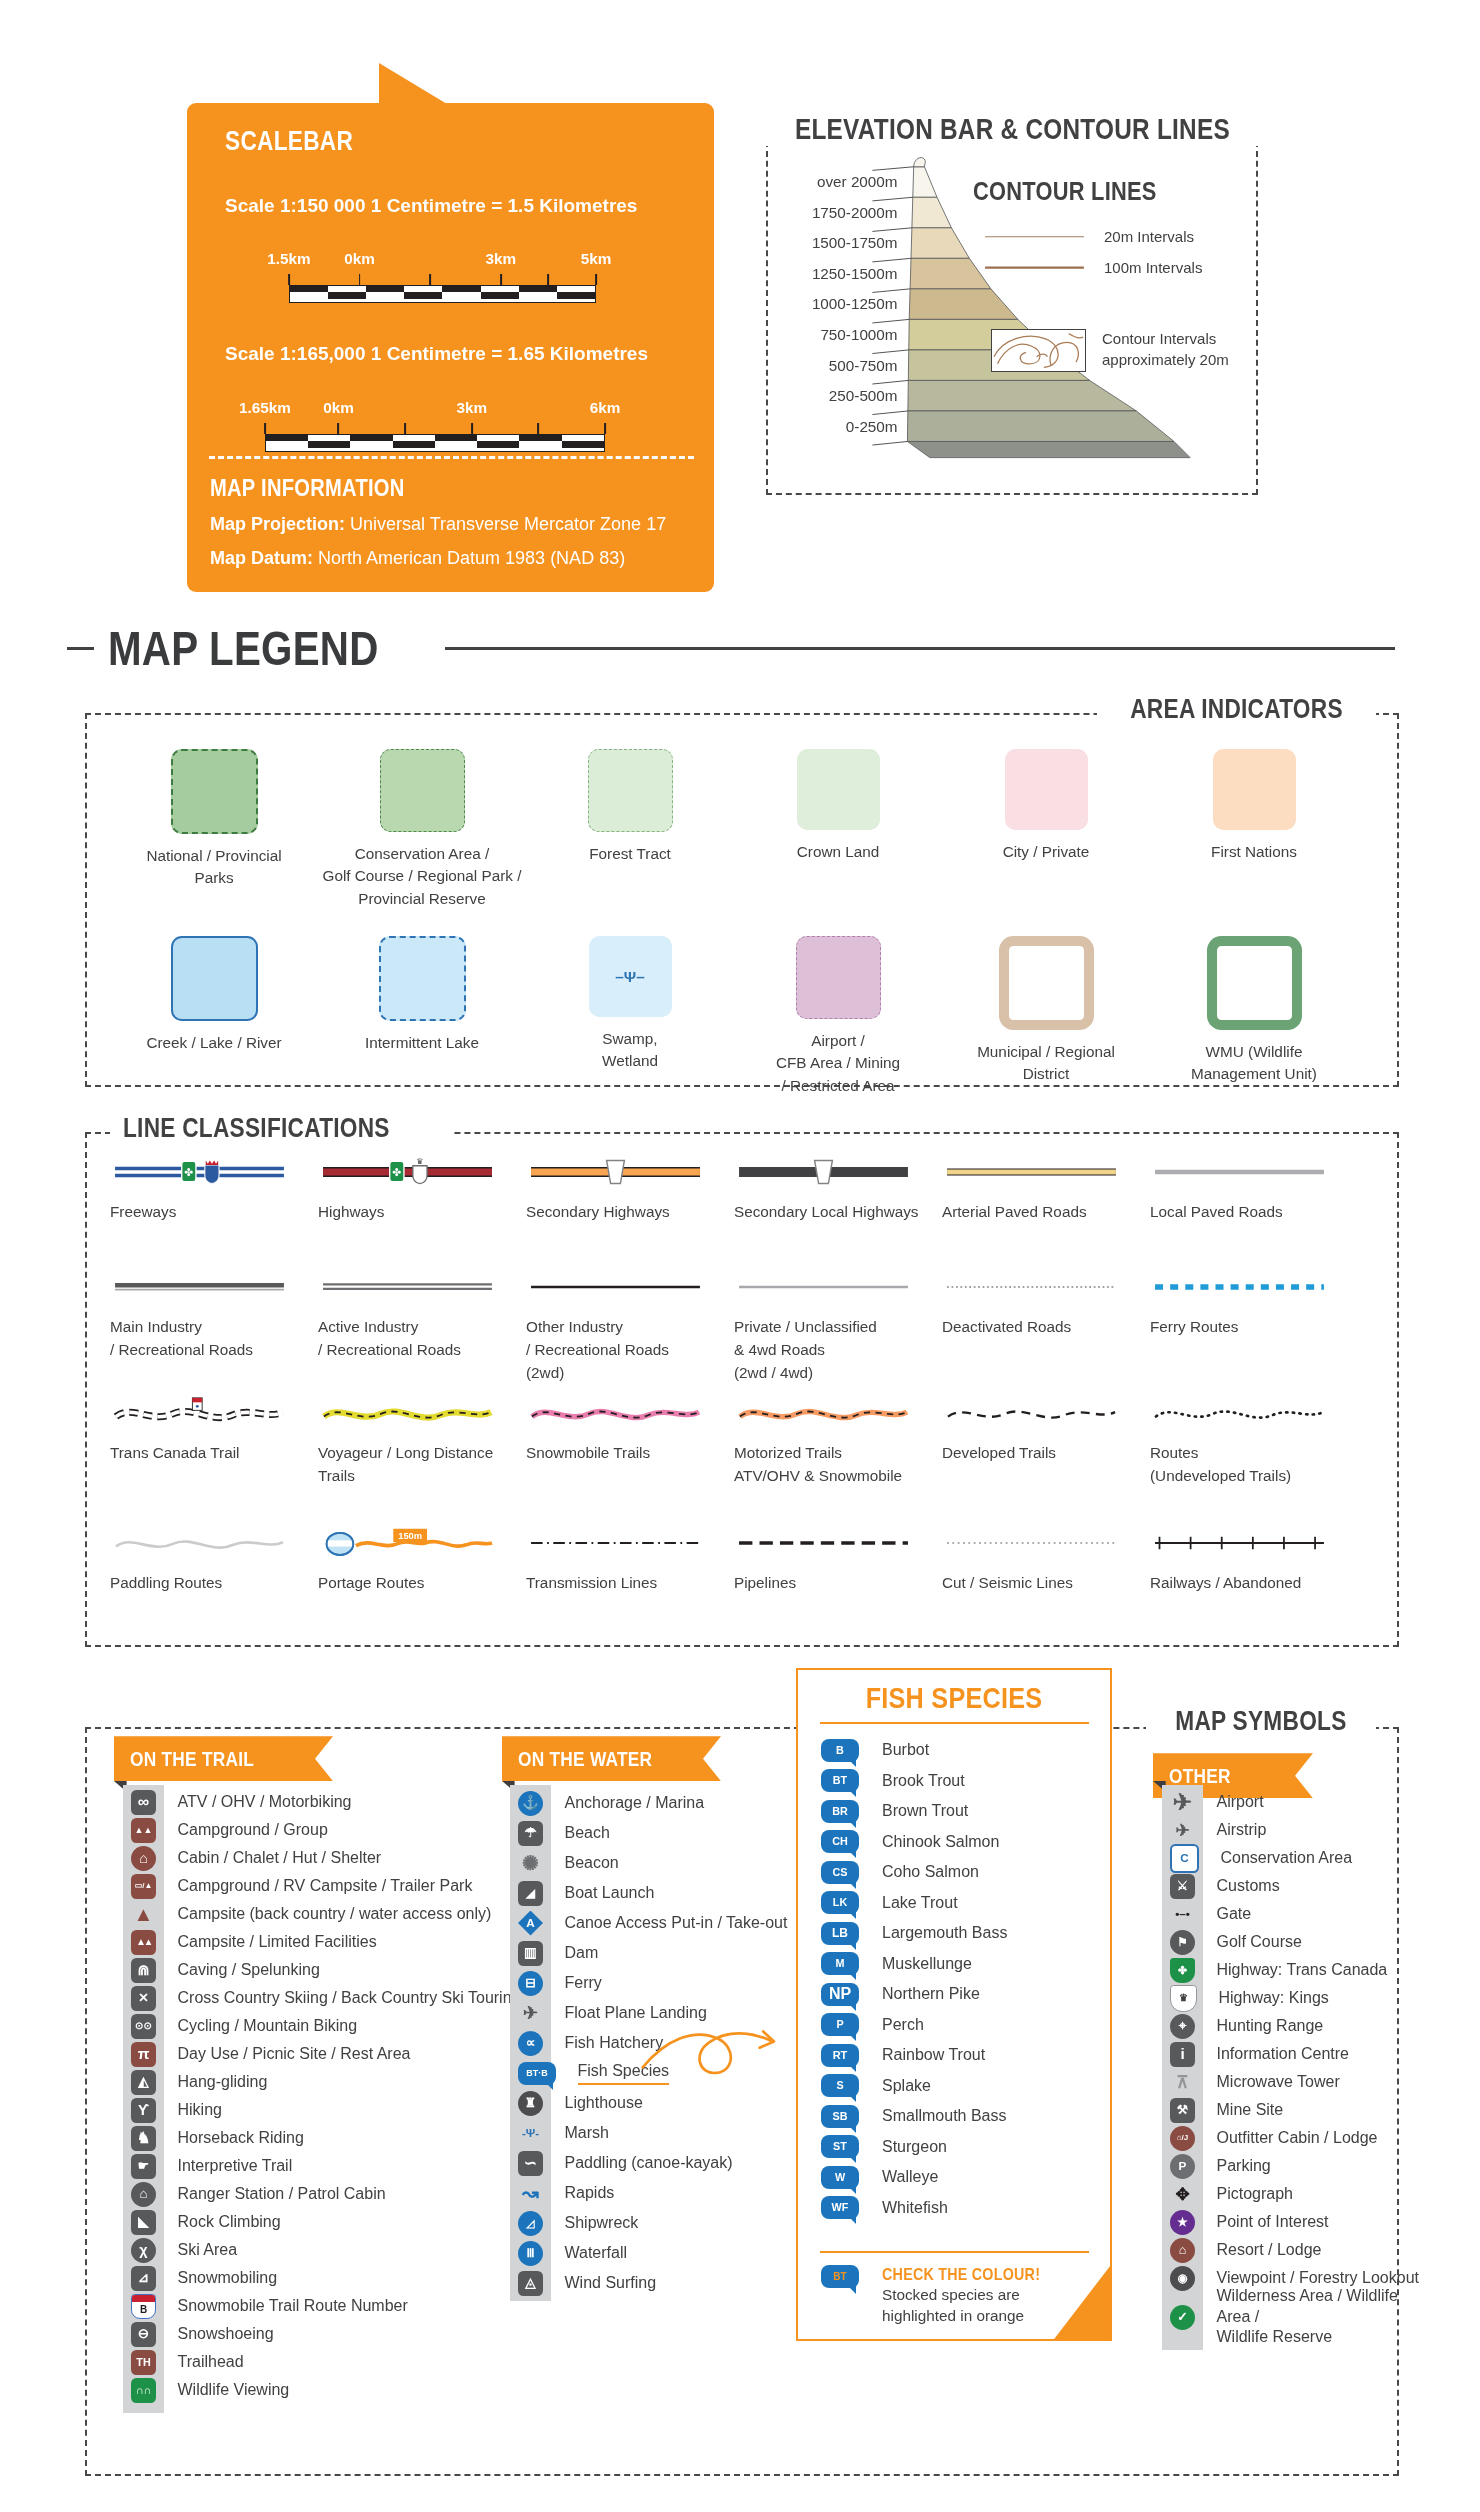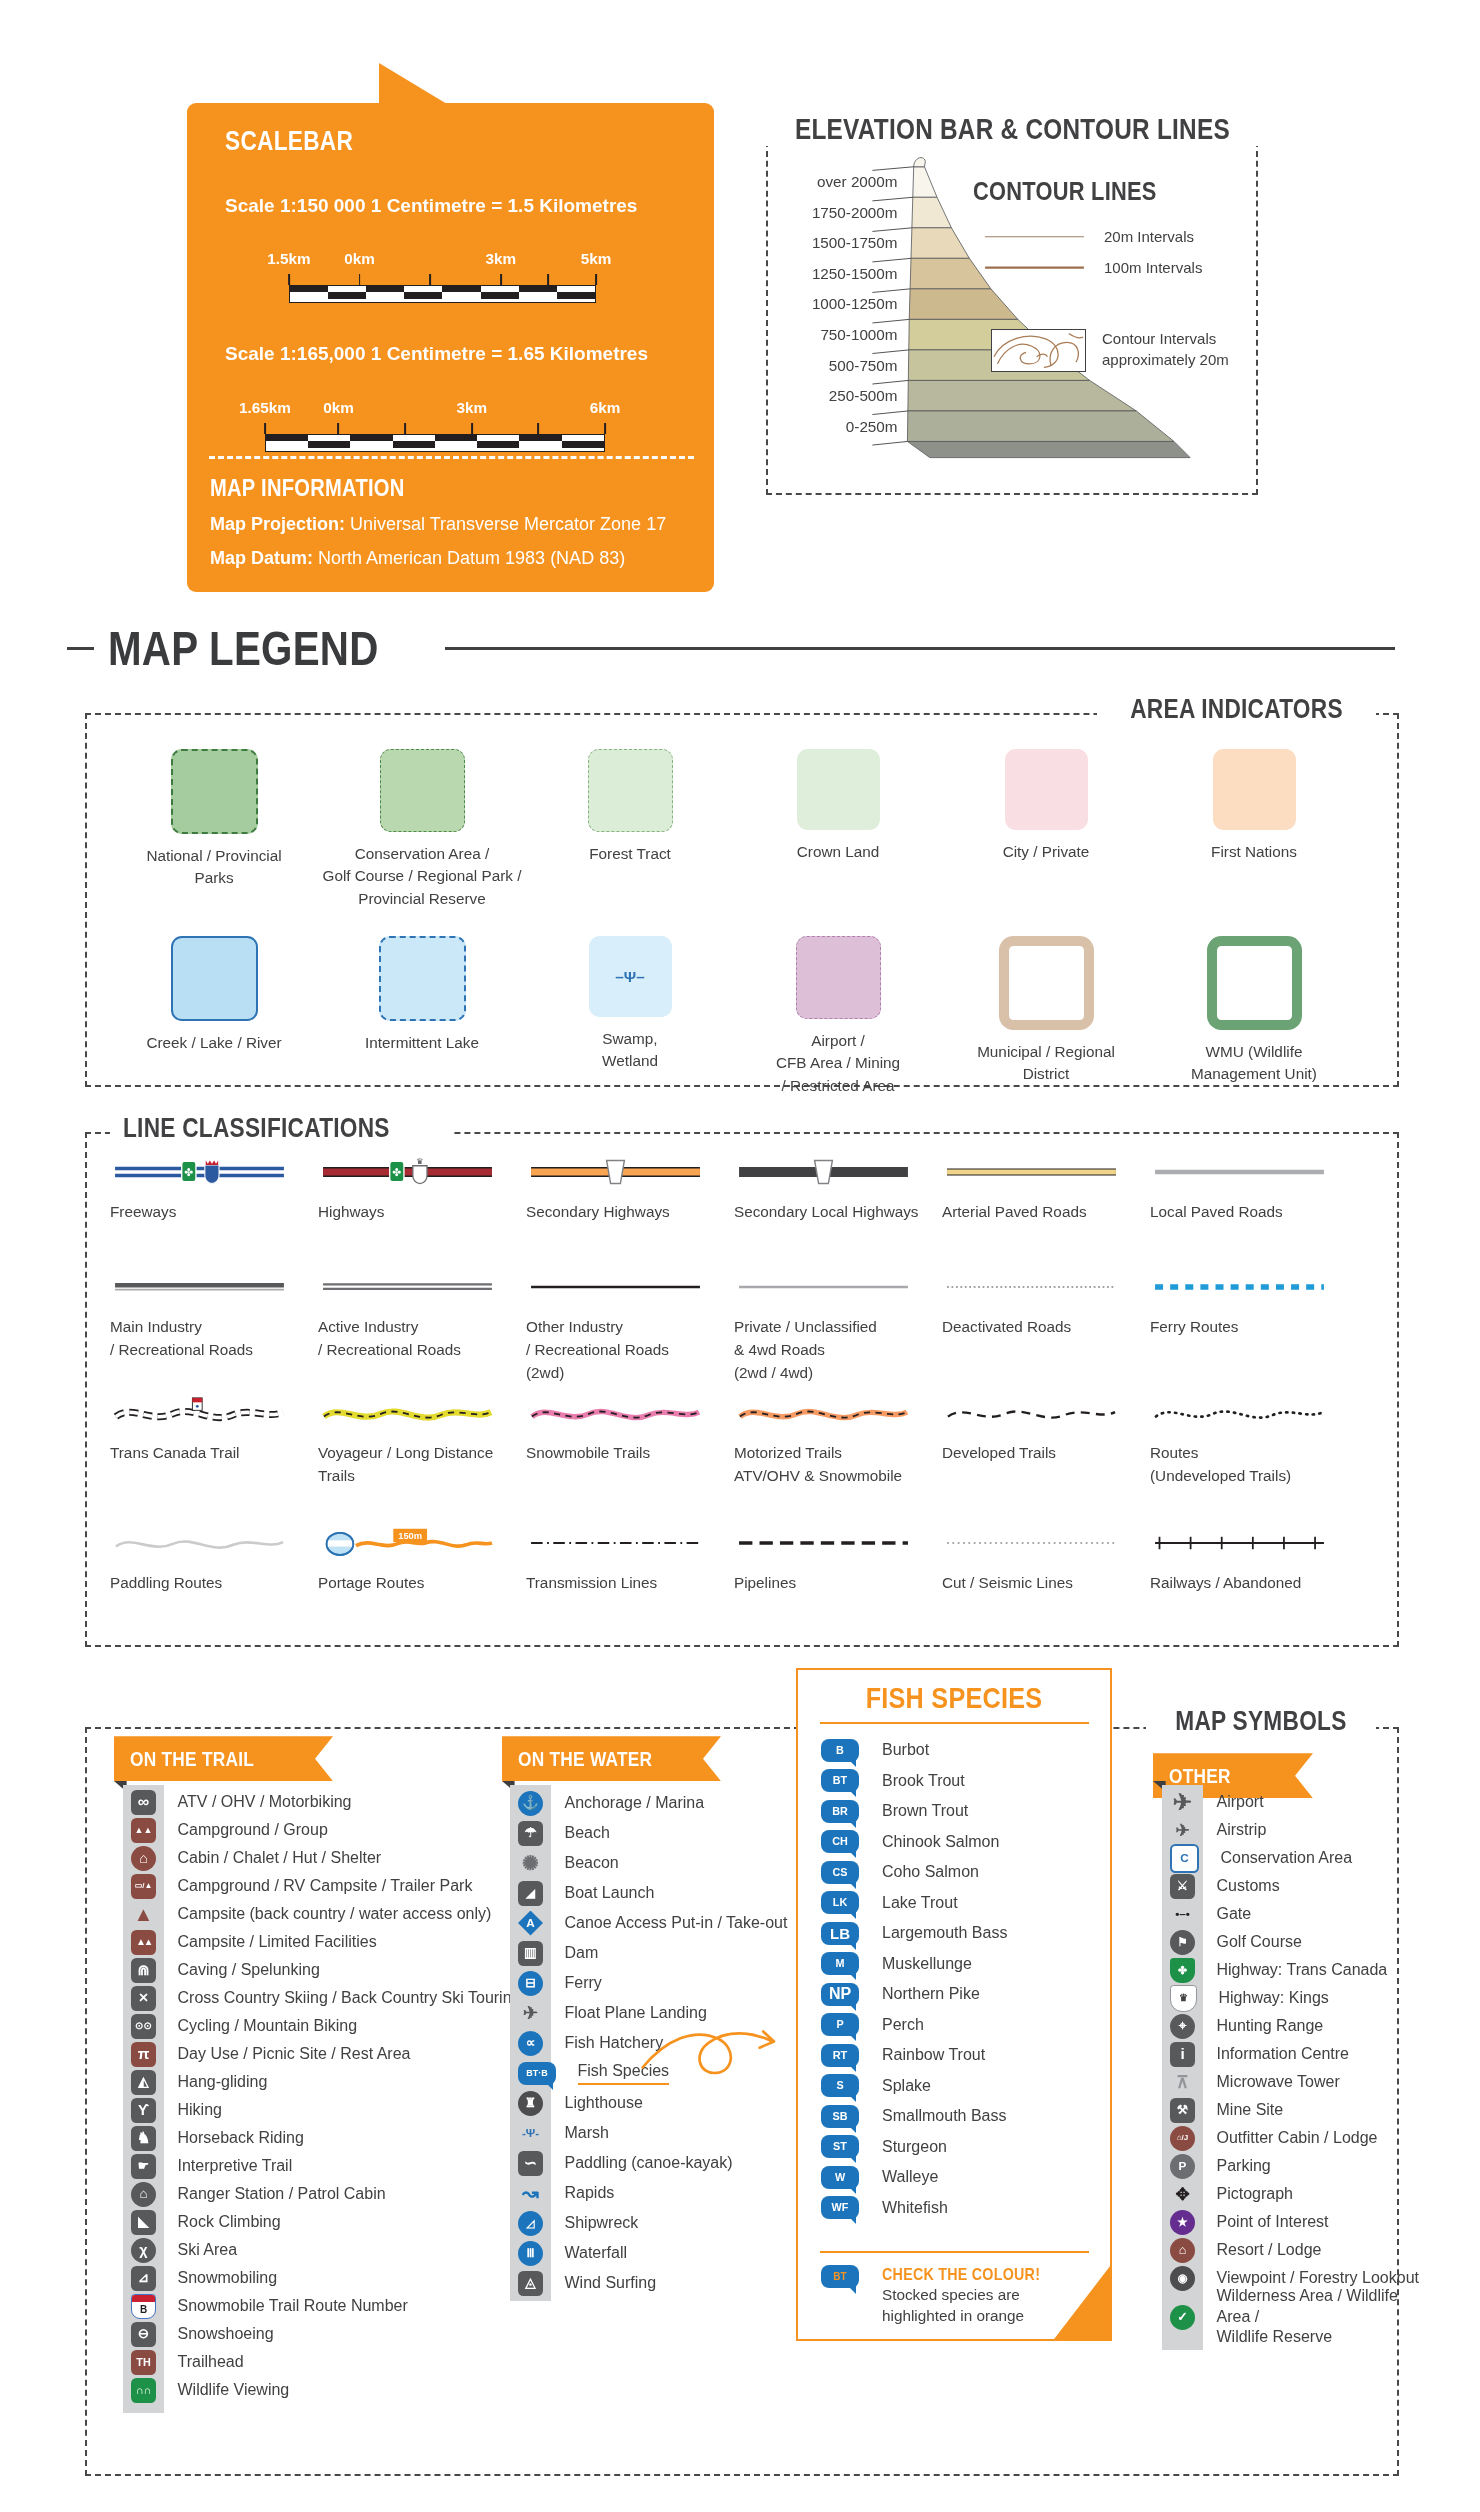--- a/index.html
+++ b/index.html
@@ -760,21 +760,21 @@
           </div>
           <div class="frow">
             <span class="ic v-bub" style="font-size: 10.8px;">CS</span>
             <span class="fname">Coho Salmon</span>
           </div>
           <div class="frow">
             <span class="ic v-bub" style="font-size: 10.8px;">LK</span>
             <span class="fname">Lake Trout</span>
           </div>
           <div class="frow">
-            <span class="ic v-bub" style="font-size: 15px;">LB</span>
+            <span class="ic v-bub" style="font-size: 12px;">LB</span>
             <span class="fname">Largemouth Bass</span>
           </div>
           <div class="frow">
             <span class="ic v-bub" style="font-size: 10.8px;">M</span>
             <span class="fname">Muskellunge</span>
           </div>
           <div class="frow">
             <span class="ic v-bub" style="font-size: 16px;">NP</span>
             <span class="fname">Northern Pike</span>
           </div>

